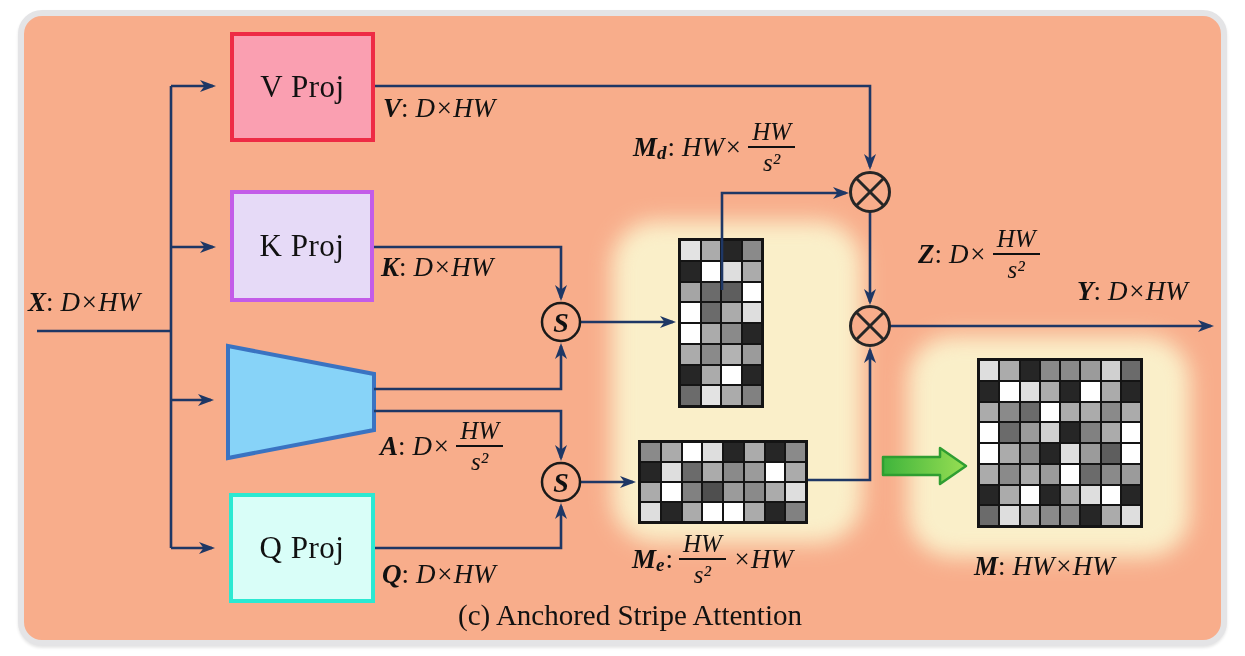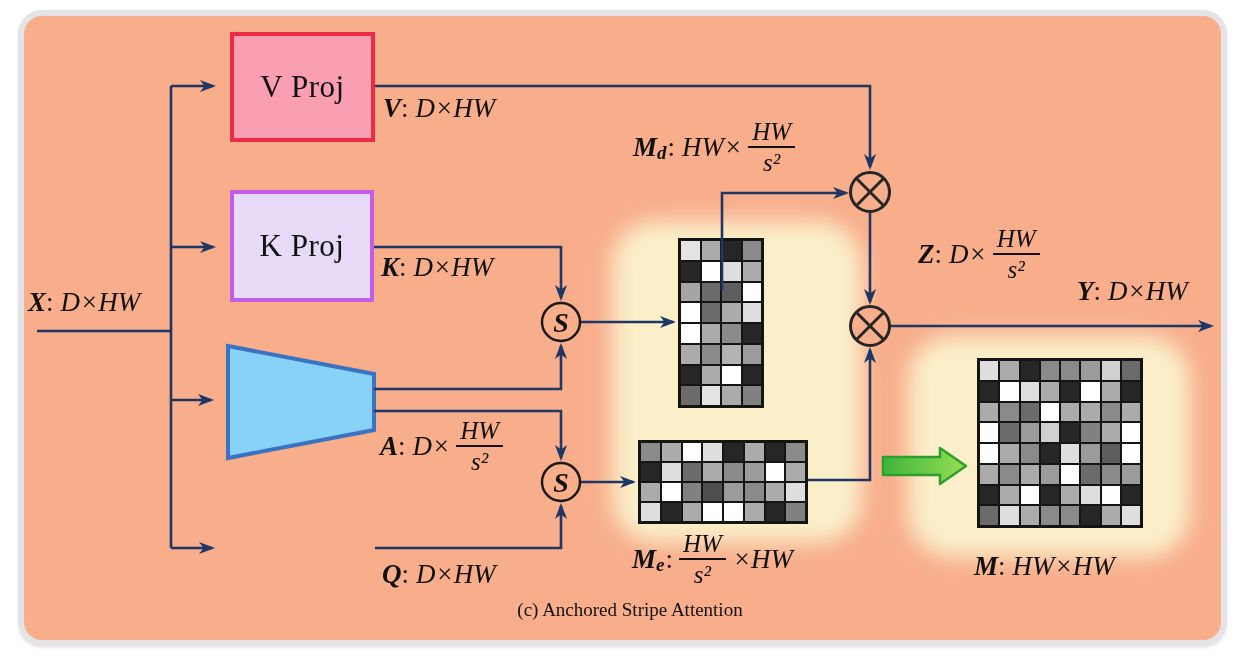--- a/index.html
+++ b/index.html
@@ -29,21 +29,21 @@
   .cell{width:100%;height:100%;}
   
   .lbl{position:absolute;display:flex;align-items:center;font-size:27px;white-space:nowrap;}
   .bi{font-weight:bold;font-style:italic;}
   .it{font-style:italic;}
   .sub{font-weight:bold;font-style:italic;font-size:19px;vertical-align:sub;line-height:0;position:relative;top:6px;margin-right:1px;}
   .frac{display:inline-flex;flex-direction:column;align-items:center;margin-left:6px;font-size:25px;line-height:1.08;}
   .frac .num{border-bottom:2.4px solid #111;padding:0 4px 1px 4px;}
   .frac .den{padding-top:1px;}
   .gap{width:7px;display:inline-block;}
-  #caption{position:absolute;left:280px;top:599px;width:700px;text-align:center;font-size:19px;}
+  #caption{position:absolute;left:280px;top:599px;width:700px;text-align:center;font-size:29px;}
 </style>
 </head>
 <body>
 
 <div id="stage">
 
   <div id="panel"></div>
   <div class="glow" id="glow-left"></div>
   <div class="glow" id="glow-right"></div>
 
@@ -191,20 +191,23 @@
       <div class="cell" style="background: rgb(38, 38, 38);"></div>
       <div class="cell" style="background: rgb(171, 171, 171);"></div>
       <div class="cell" style="background: rgb(222, 222, 222);"></div>
     </div>
 
   <div class="proj" id="v-proj">
       <span>V Proj</span>
     </div>
   <div class="proj" id="k-proj">
       <span>K Proj</span>
+    </div>
+  <div class="proj" id="q-proj">
+      <span>Q Proj</span>
     </div>
 
   <svg class="svg-layer">
     <defs>
       <marker id="ah" viewBox="0 0 16 12" refX="13" refY="6" markerWidth="16" markerHeight="12" orient="auto" markerUnits="userSpaceOnUse">
         <path d="M0,0 L16,6 L0,12 L4.5,6 Z" fill="#1E3765"></path>
       </marker>
     </defs>
     <g stroke="#1E3765" stroke-width="2.6" fill="none">
       <path d="M37,331 H171"></path>

